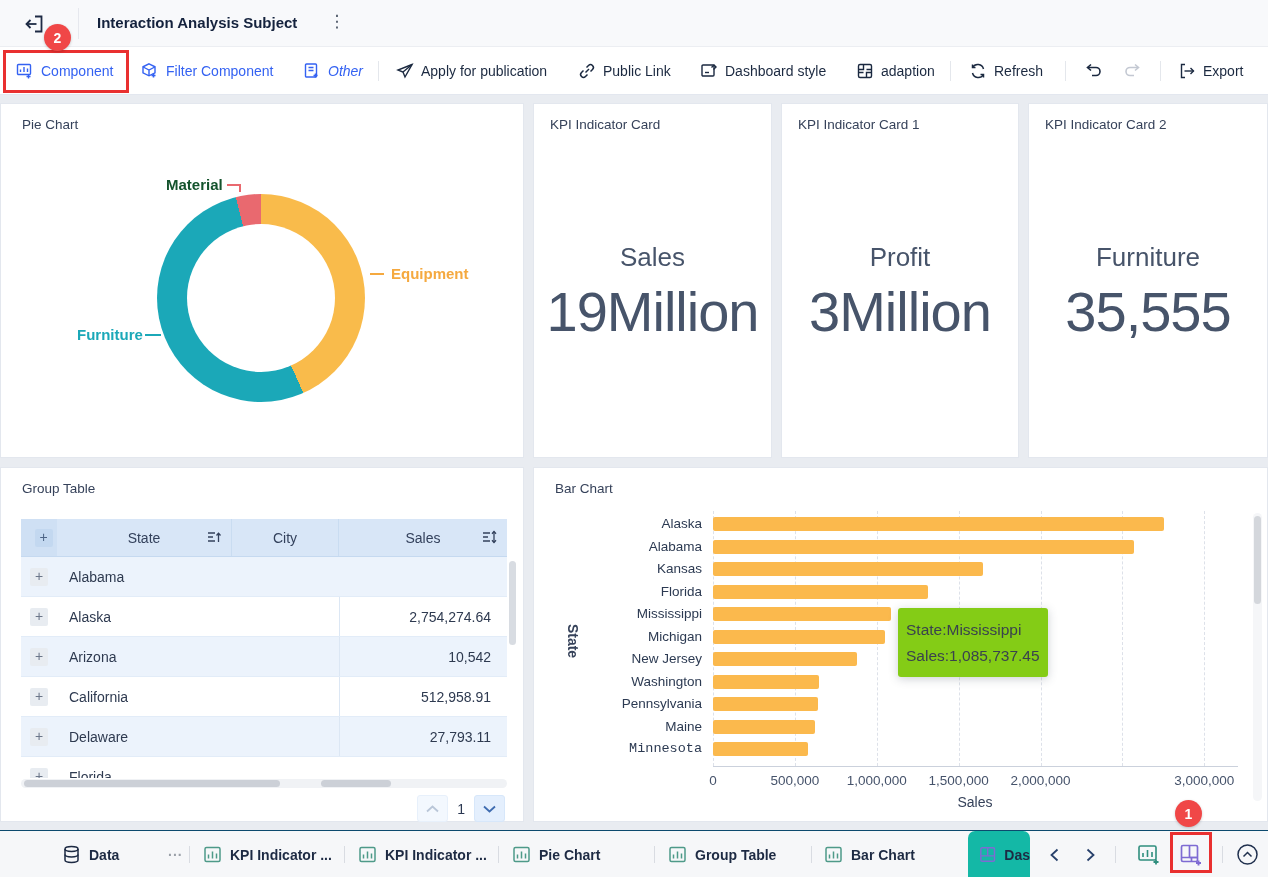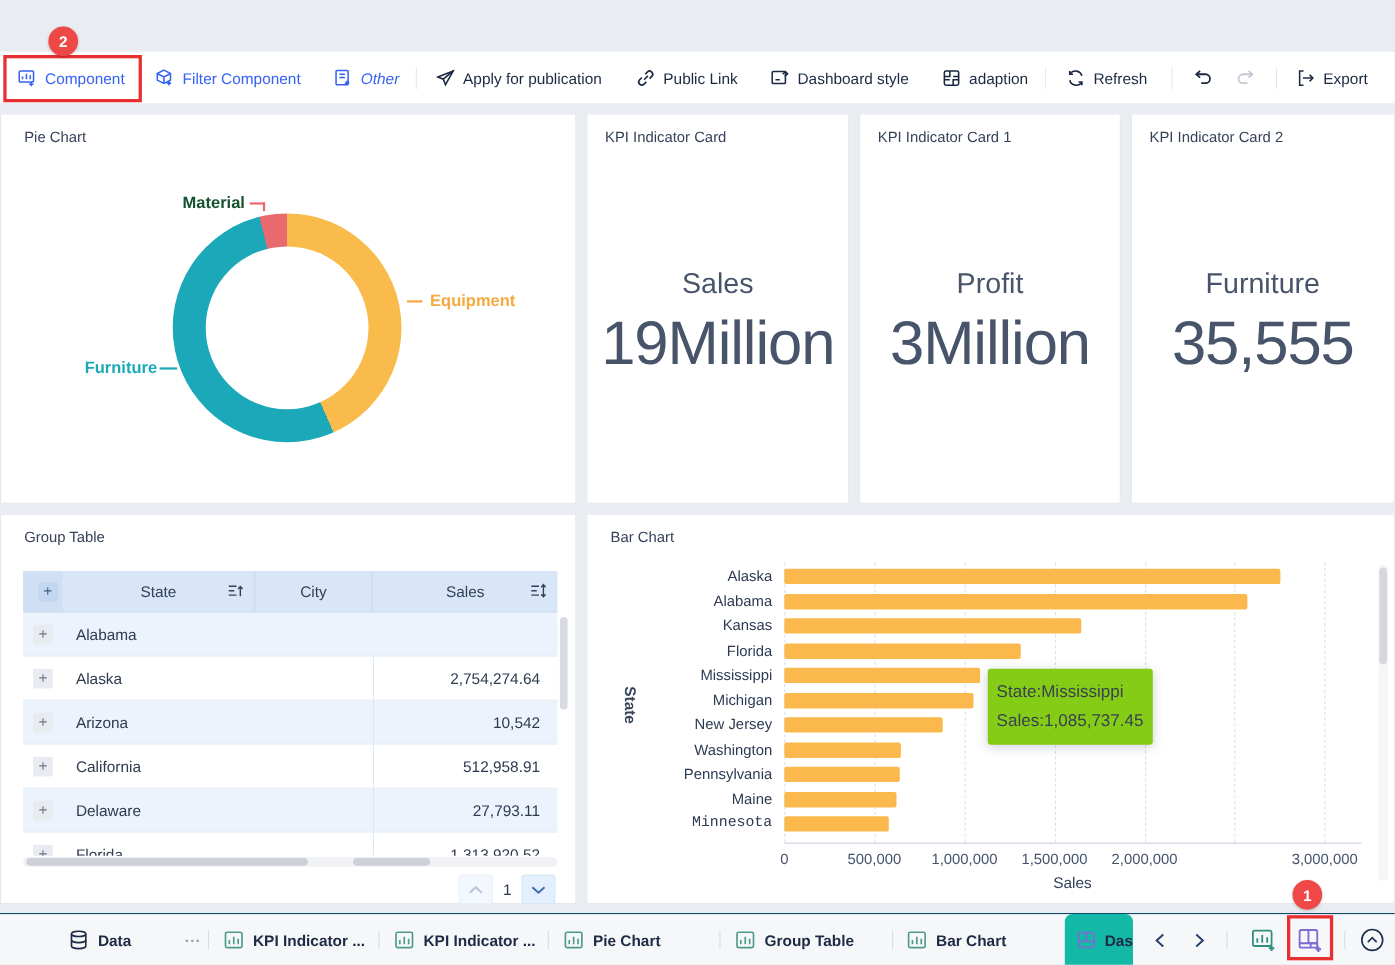--- a/index.html
+++ b/index.html
@@ -86,20 +86,32 @@
 
   
   .anno-box { position:absolute; border:3px solid #E93030; z-index:20; pointer-events:none; }
   .anno-badge { position:absolute; width:27px; height:27px; border-radius:50%; background:#F04747; color:#FFFFFF; font-size:14px; font-weight:bold; display:flex; align-items:center; justify-content:center; z-index:21; box-shadow:0 1px 3px rgba(0,0,0,.2); }
 </style>
 </head>
 <body>
 
 <div id="root">
 
+  <div class="app-header">
+    <div class="exit-btn">
+      <svg width="24" height="24" viewBox="0 0 24 24" fill="none" stroke="#1E2B45" stroke-width="1.8">
+        <path d="M13 4.5h6.5v15H13"></path>
+          <path d="M4.5 12h10"></path>
+          <path d="M8.5 8l-4 4 4 4"></path>
+      </svg>
+    </div>
+    <div class="header-vdiv"></div>
+    <div class="doc-title">Interaction Analysis Subject</div>
+    <div class="kebab-icon">⋮</div>
+  </div>
 
   <div class="toolbar">
     <div class="tb-item tb-blue" style="left:16px;">
       <svg width="18" height="18" viewBox="0 0 18 18" fill="none" stroke="#3462F2" stroke-width="1.4">
         <rect x="1.5" y="2.5" width="13" height="10" rx="1"></rect>
           <path d="M4.5 10V7.5M8 10V5M11.5 10V6.5"></path>
           <path d="M12.5 12.5v4M10.5 14.5h4"></path>
       </svg>
       <span>Component</span>
     </div>
@@ -289,21 +301,20 @@
             <div class="g-state">Delaware</div>
             <div></div>
             <div class="g-sales">27,793.11</div>
           </div>
           <div class="g-row even">
             <div>
               <div class="plus-box">+</div>
             </div>
             <div class="g-state">Florida</div>
             <div></div>
-            <div class="g-sales">1,313,920.52</div>
           </div>
         </div>
     </div>
     <div class="vscroll" style="left:508px; top:93px; height:84px;"></div>
     <div class="hscroll-track">
       <div class="hscroll-thumb" style="left:3px; width:256px;"></div>
       <div class="hscroll-thumb" style="left:300px; width:70px;"></div>
     </div>
     <div class="pager" style="right:18px;">
       <div class="pg-btn pg-up">

